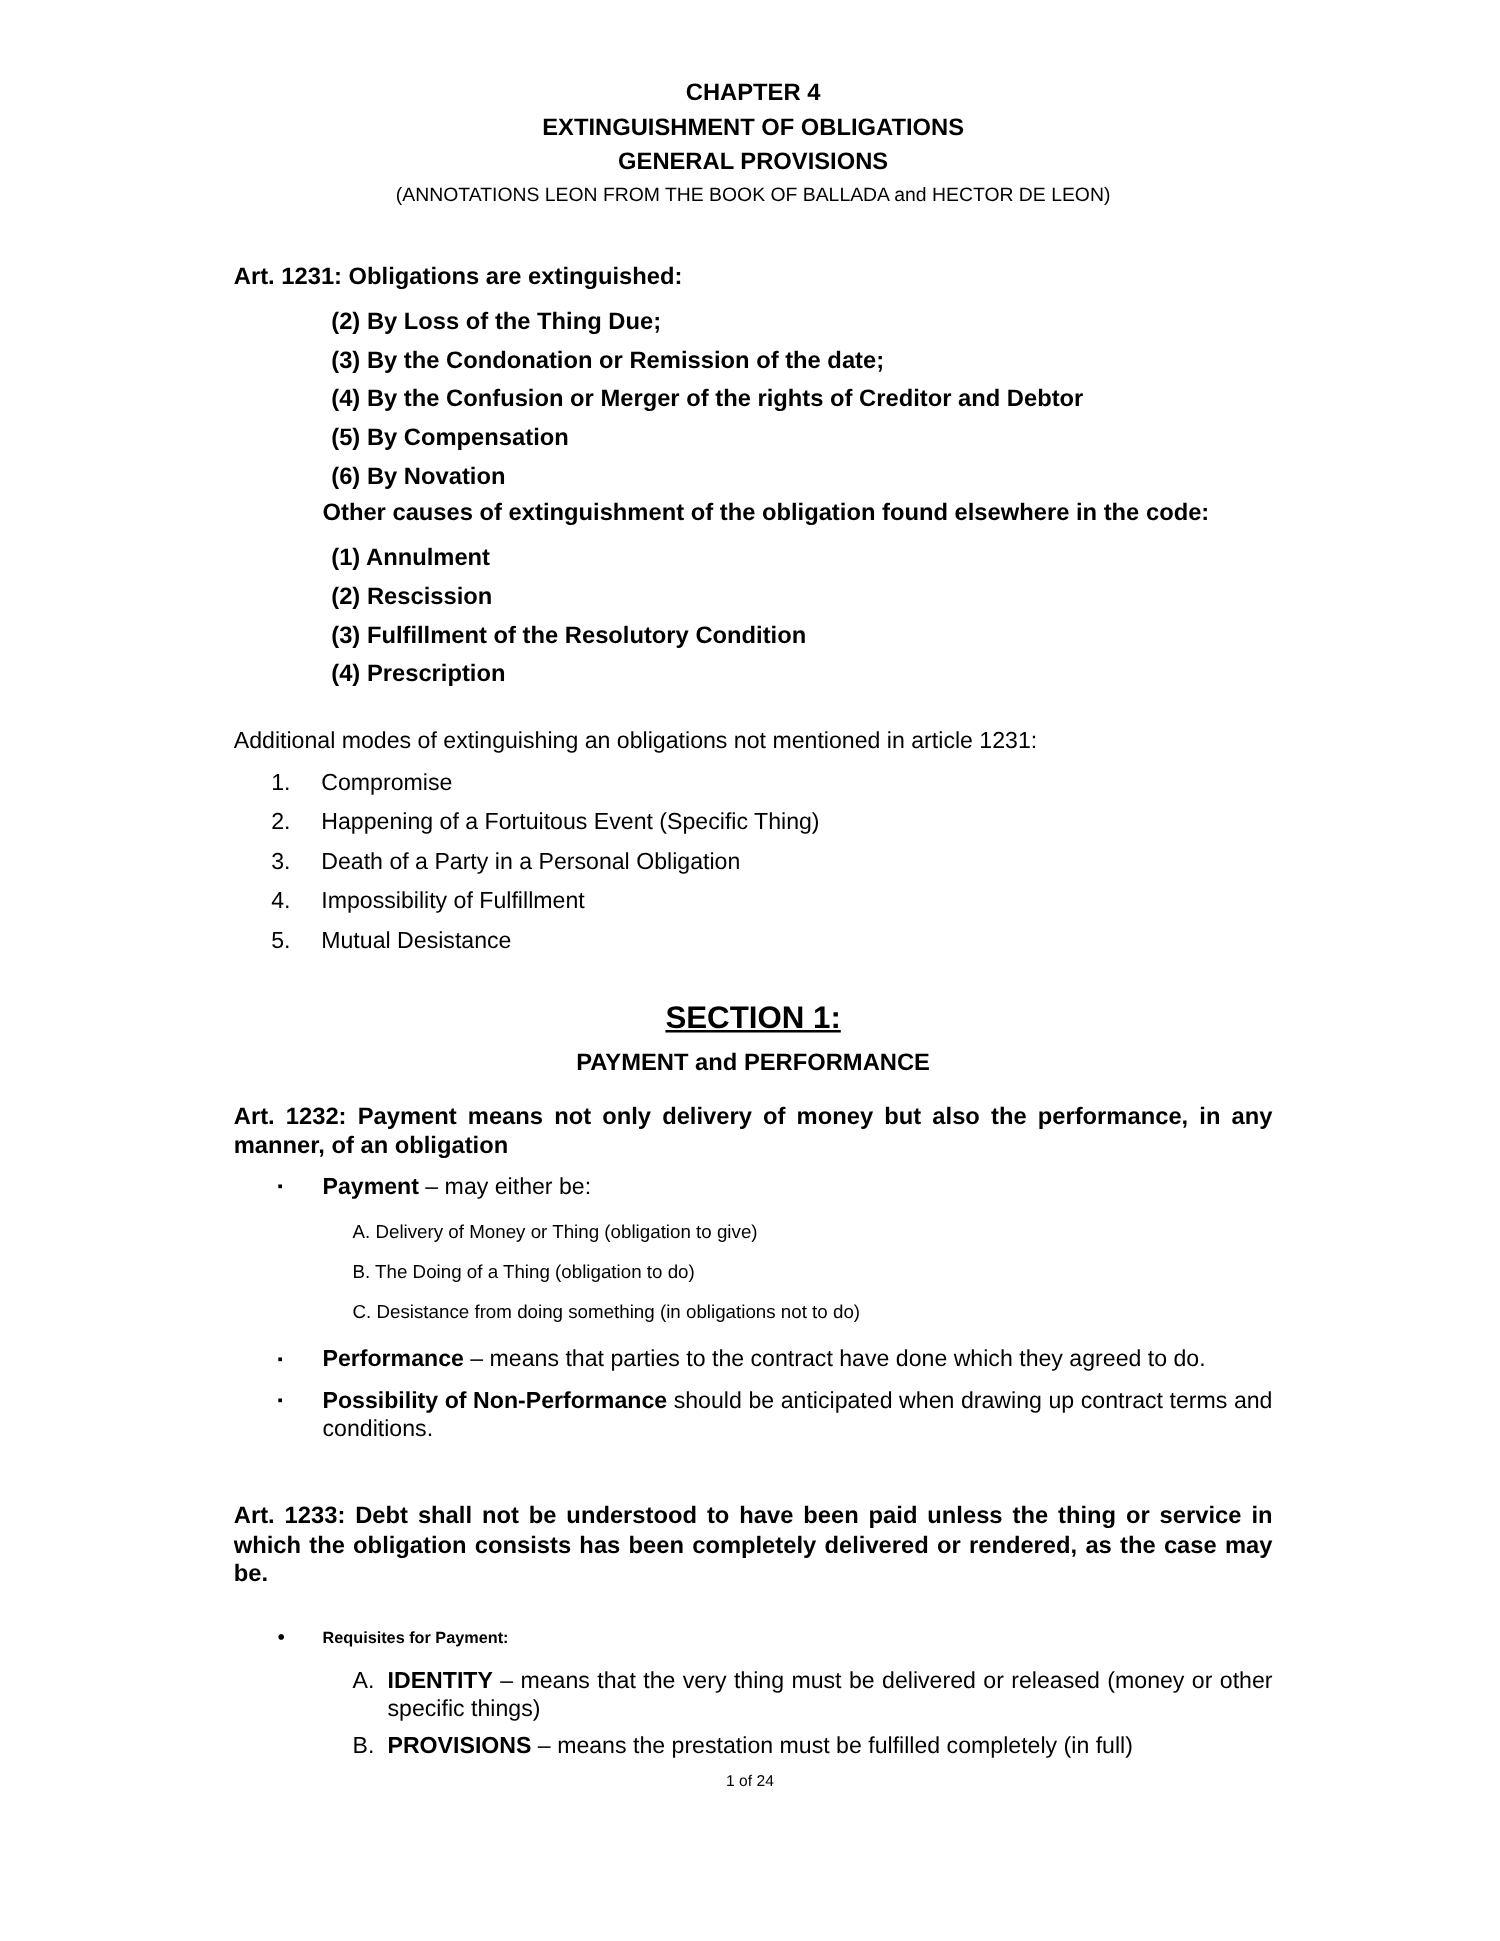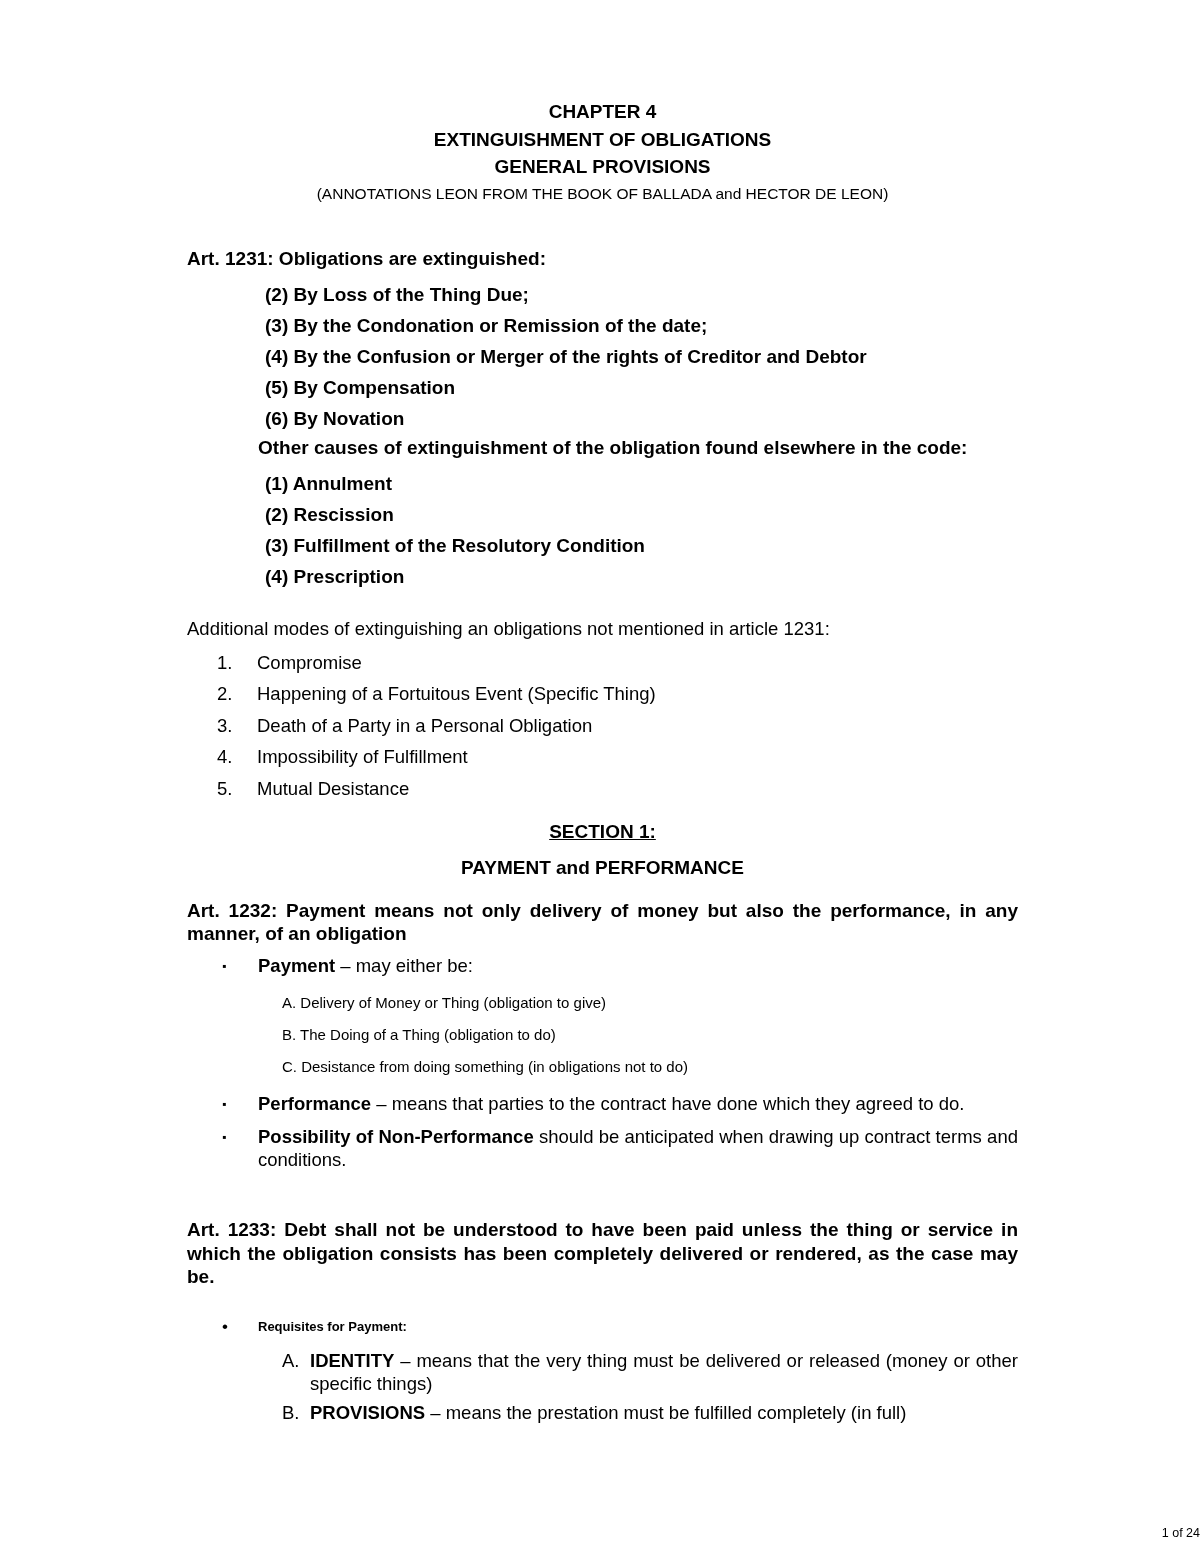--- a/index.html
+++ b/index.html
@@ -12,21 +12,21 @@
     color: #000000;
     overflow: hidden;
   }
   .content {
     position: absolute;
     left: 187px;
     top: 0;
     width: 831px;
   }
   
-  .doc-header { padding-top: 98px; text-align: center; }
+  .doc-header { padding-top: 61px; text-align: center; }
   .doc-header .title-line { font-size: 19px; font-weight: bold; line-height: 27.5px; }
   .doc-header .subtitle-line { font-size: 15.5px; font-weight: normal; line-height: 26px; }
 
   
   .art-heading {
     font-size: 19px; font-weight: bold; line-height: 23px;
     text-align: justify;
   }
   .h-1231 { margin-top: 40px; }
   .h-1232 { margin-top: 20px; }
@@ -45,22 +45,22 @@
     margin-top: 25px;
     font-size: 18.5px; font-weight: normal; line-height: 23px;
   }
   .num-list { margin-top: 7px; margin-left: 30px; }
   .num-row { display: flex; font-size: 18.5px; line-height: 31.5px; }
   .num-row .num { width: 40px; flex: 0 0 40px; }
   .num-row .txt { flex: 1; }
 
   
   .section-title {
-    margin-top: 16px; text-align: center;
-    font-size: 19px; font-weight: bold; text-decoration: underline; line-height: 23px;
+    margin-top: 36px; text-align: center;
+    font-size: 25px; font-weight: bold; text-decoration: underline; line-height: 23px;
   }
   .section-subtitle {
     margin-top: 13px; text-align: center;
     font-size: 19px; font-weight: bold; line-height: 23px;
   }
 
   
   .bullet-row { display: flex; margin-left: 35px; }
   .bullet-glyph {
     flex: 0 0 36px; width: 36px;
@@ -82,22 +82,22 @@
 
   .letter-row { display: flex; margin-left: 95px; }
   .letter-row .l-label { flex: 0 0 28px; width: 28px; font-size: 18.5px; line-height: 22.5px; }
   .letter-row .l-text { flex: 1; font-size: 18.5px; line-height: 22.5px; text-align: justify; }
   .letter-row .l-text b { font-weight: bold; }
   .r-identity { margin-top: 12px; }
   .r-integrity { margin-top: 7px; }
 
   
   .page-footer {
-    position: absolute; left: 0; width: 1200px; top: 1526px;
-    text-align: right; font-size: 12.5px; font-weight: normal;
+    position: absolute; left: 0; width: 1200px; top: 1418px;
+    text-align: center; font-size: 12.5px; font-weight: normal;
   }
 </style>
 </head>
 <body>
 
 <div class="page">
   <div class="content">
 
     <div class="doc-header">
       <div class="title-line">CHAPTER 4</div>

